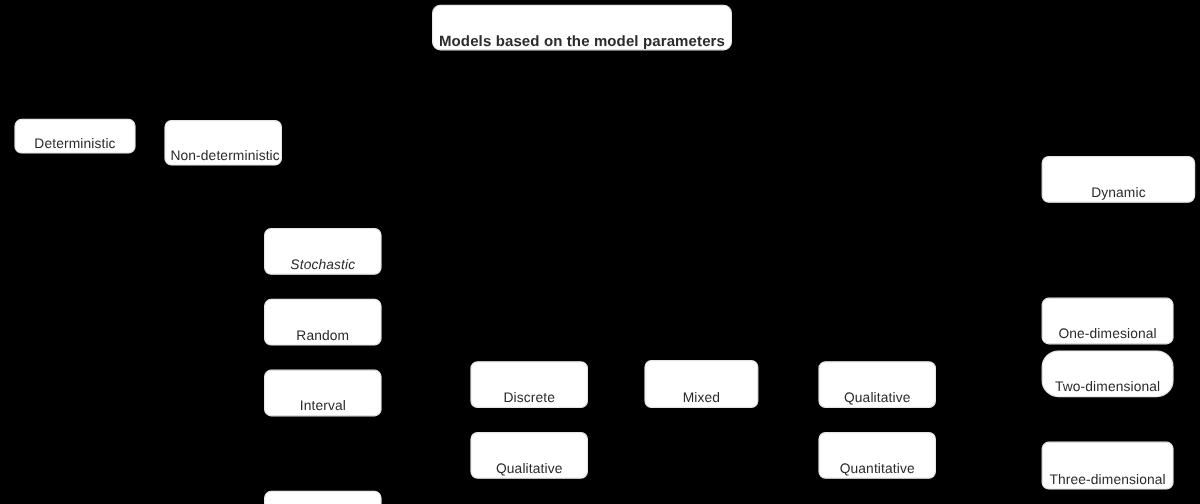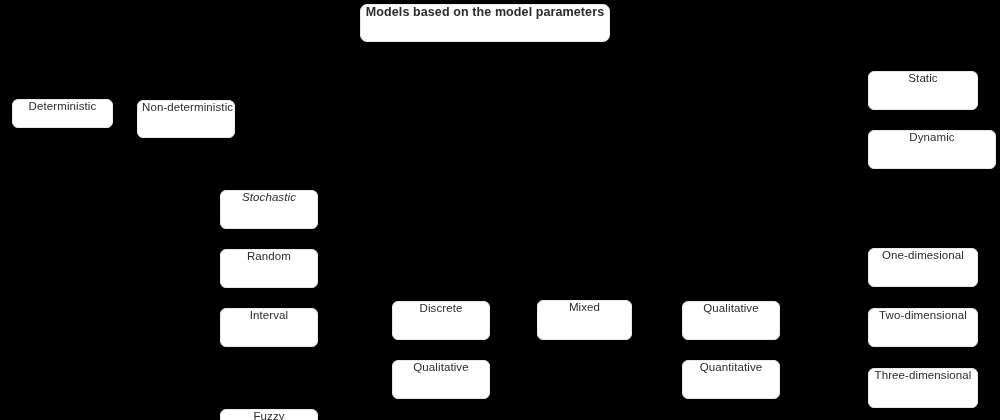--- a/index.html
+++ b/index.html
@@ -19,21 +19,21 @@
     overflow: hidden;
   }
   .node {
     position: absolute;
     box-sizing: border-box;
     background: #ffffff;
     color: #2b2b2b;
     border: 1px solid #e8e8e8;
     border-radius: 6px;
     display: flex;
-    align-items: flex-start;
+    align-items: flex-end;
     justify-content: center;
     text-align: center;
     font-size: 11.5px;
     line-height: 1.15;
     letter-spacing: 0.1px;
     padding: 0 4px;
     white-space: nowrap;
     font-family: "Liberation Sans", sans-serif;
   }
   .node.root {
@@ -51,23 +51,20 @@
 
 <div id="diagram-canvas">
     <div class="node root" style="left: 360px; top: 4px; width: 250px; height: 38px;">
       <span class="node-label">Models based on the model parameters</span>
     </div>
     <div class="node" style="left: 12px; top: 99px; width: 101px; height: 29px;">
       <span class="node-label">Deterministic</span>
     </div>
     <div class="node" style="left: 137px; top: 100px; width: 98px; height: 38px;">
       <span class="node-label">Non-deterministic</span>
-    </div>
-    <div class="node" style="left: 868px; top: 71px; width: 110px; height: 39px;">
-      <span class="node-label">Static</span>
     </div>
     <div class="node" style="left: 868px; top: 130px; width: 128px; height: 39px;">
       <span class="node-label">Dynamic</span>
     </div>
     <div class="node" style="left: 220px; top: 190px; width: 98px; height: 39px; font-style: italic;">
       <span class="node-label">Stochastic</span>
     </div>
     <div class="node" style="left: 220px; top: 249px; width: 98px; height: 39px;">
       <span class="node-label">Random</span>
     </div>
@@ -88,19 +85,19 @@
     </div>
     <div class="node" style="left: 682px; top: 360px; width: 98px; height: 39px;">
       <span class="node-label">Quantitative</span>
     </div>
     <div class="node" style="left: 682px; top: 301px; width: 98px; height: 39px;">
       <span class="node-label">Qualitative</span>
     </div>
     <div class="node" style="left: 868px; top: 248px; width: 110px; height: 39px;">
       <span class="node-label">One-dimesional</span>
     </div>
-    <div class="node" style="left: 868px; top: 308px; width: 110px; height: 39px;">
+    <div class="node" style="left: 868px; top: 292px; width: 110px; height: 39px; border-radius: 14px;">
       <span class="node-label">Two-dimensional</span>
     </div>
     <div class="node" style="left: 868px; top: 368px; width: 110px; height: 40px;">
       <span class="node-label">Three-dimensional</span>
     </div>
   </div>
 
 </body></html>

